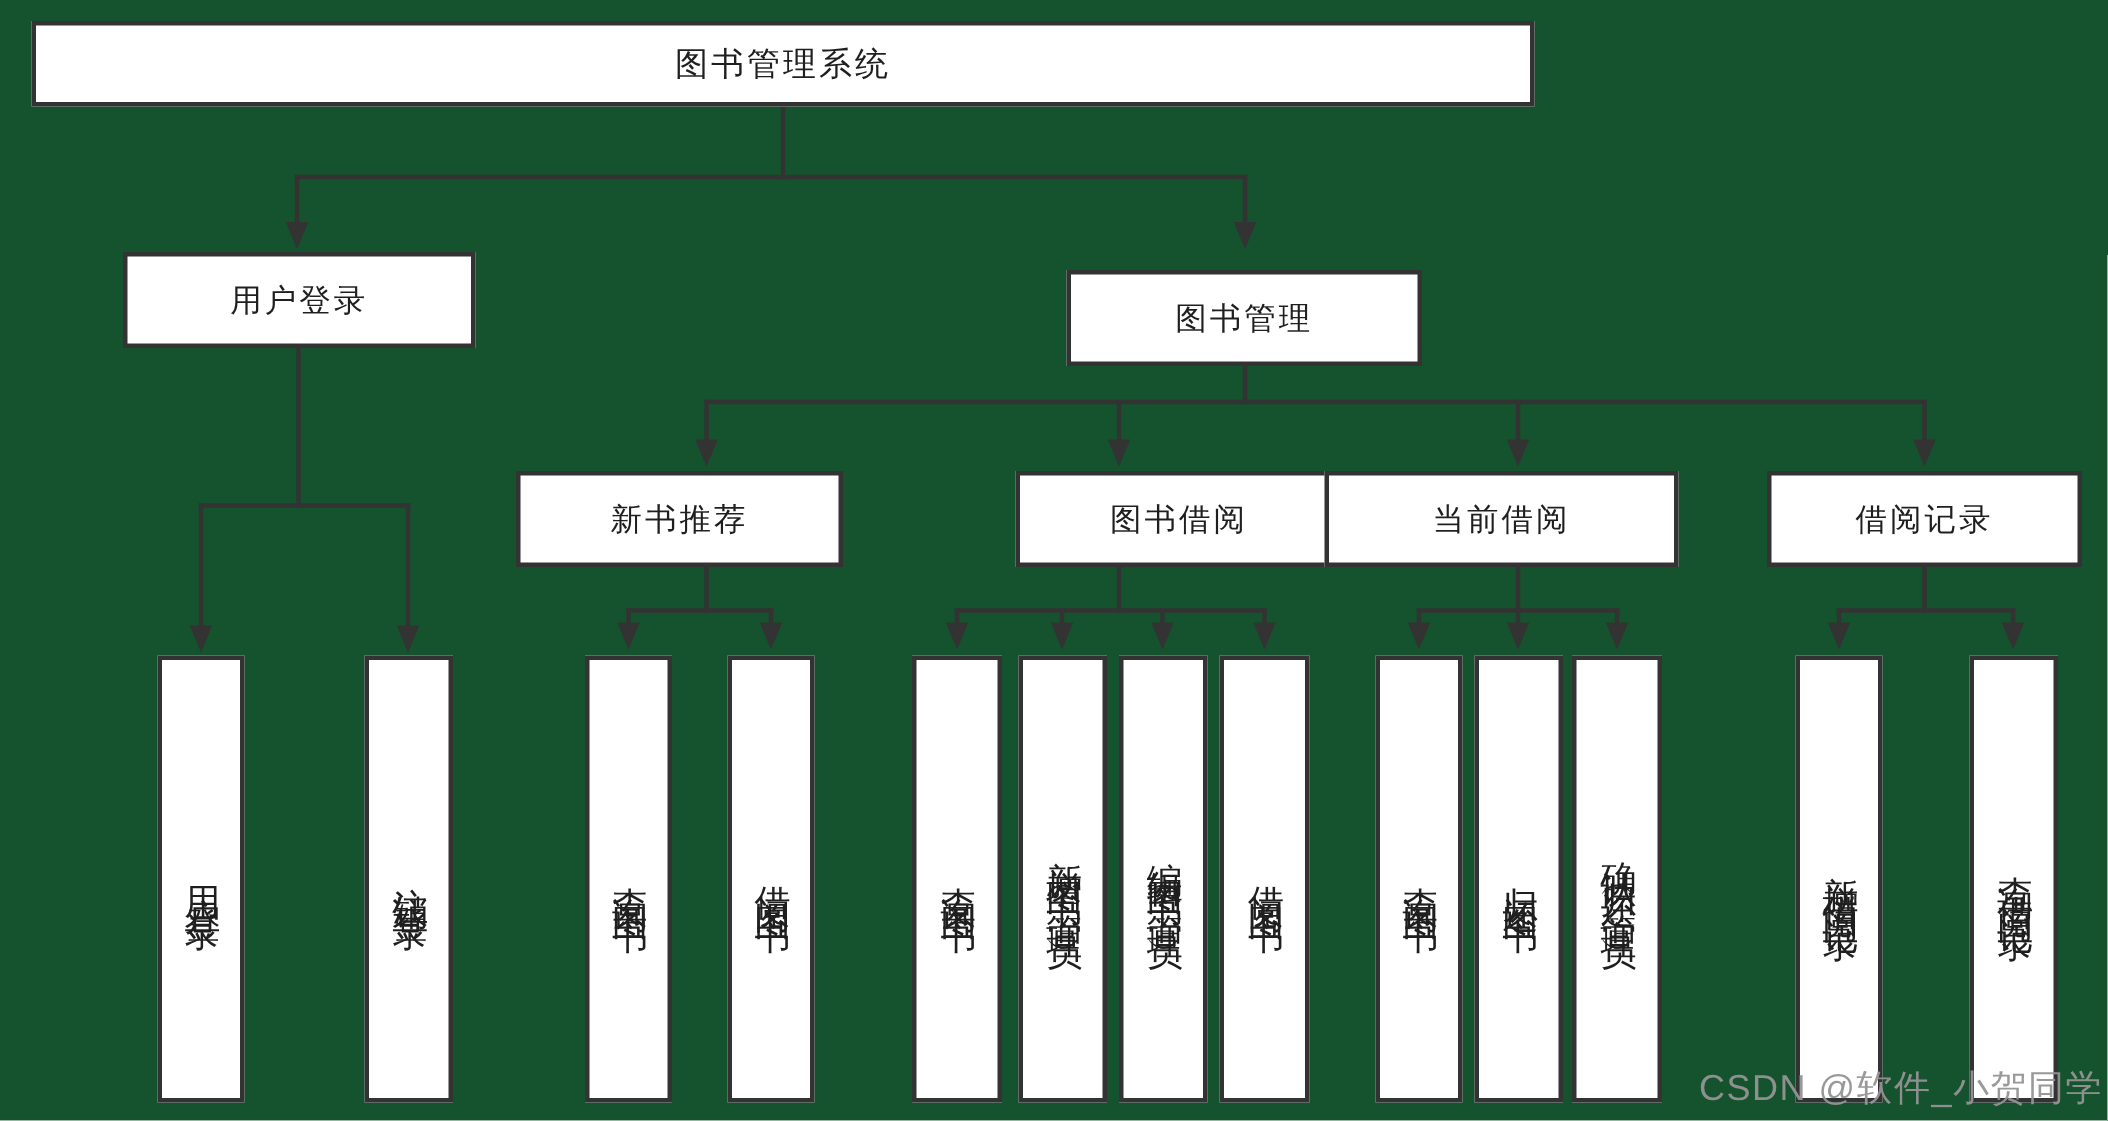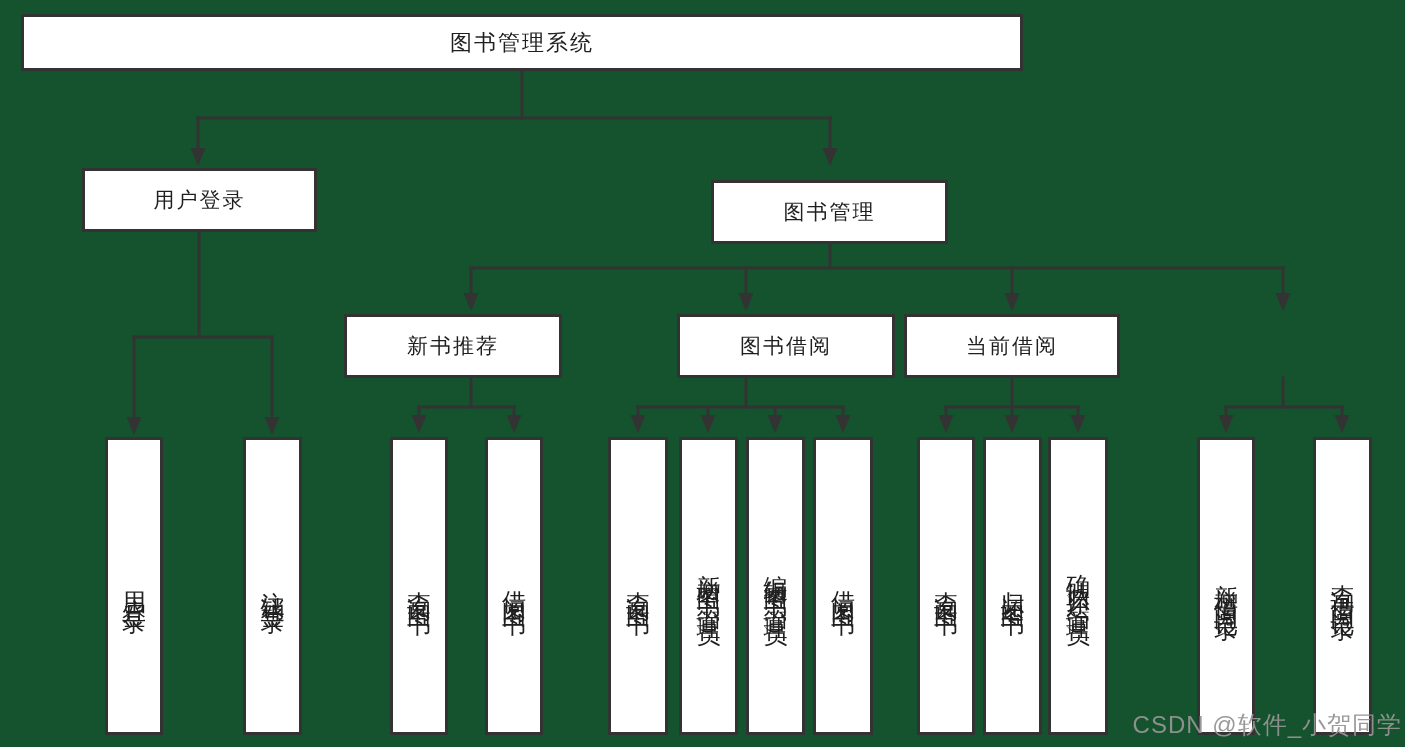--- a/index.html
+++ b/index.html
@@ -169,22 +169,25 @@
   <div class="hbox" style="left:711px; top:180px; width:237px; height:64px;">
     <span>图书管理</span>
   </div>
 
   <div class="hbox" style="left:344px; top:314px; width:218px; height:64px;">
     <span>新书推荐</span>
   </div>
   <div class="hbox" style="left:637px; top:314px; width:218px; height:64px;margin-left:40px;">
     <span>图书借阅</span>
   </div>
-  <div class="hbox" style="left:904px; top:314px; width:216px; height:64px;">
+  <div class="hbox" style="left:883px; top:314px; width:236px; height:64px;">
     <span>当前借阅</span>
+  </div>
+  <div class="hbox" style="left:1178px; top:314px; width:210px; height:64px;">
+    <span>借阅记录</span>
   </div>
 
   <div class="vbox" style="left:105px; width:58px;">
     <span class="vtext">用户登录</span>
   </div>
   <div class="vbox" style="left:243px; width:59px;">
     <span class="vtext">注销登录</span>
   </div>
 
   <div class="vbox" style="left:390px; width:58px;">

